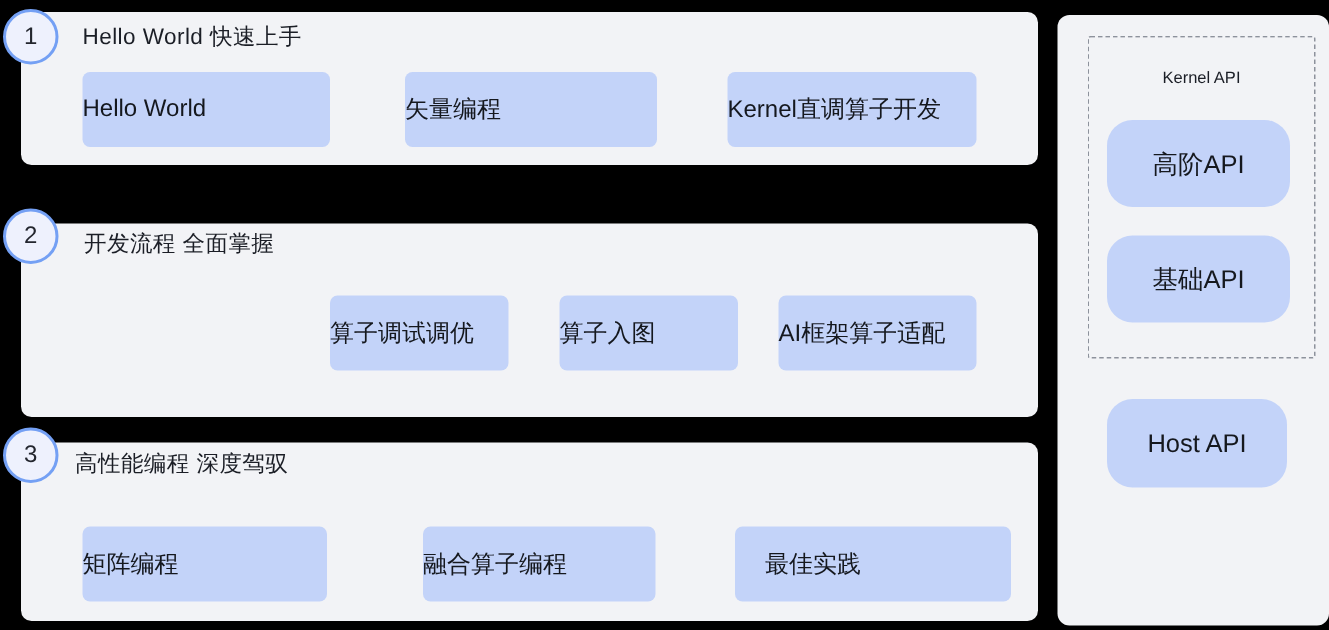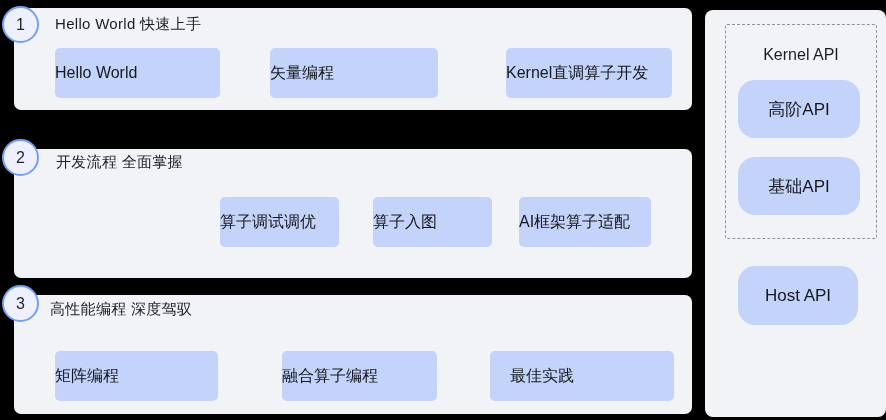--- a/index.html
+++ b/index.html
@@ -29,42 +29,42 @@
   .t2{left:56px;top:153px;text-align:center;}
   .t3{left:50px;top:300px;}
   .card{
     position:absolute;height:50px;background:#c3d3f9;border-radius:5px;
     display:flex;align-items:center;justify-content:flex-start;
     font-size:16px;color:#15181e;white-space:nowrap;cursor:pointer;z-index:2;
   }
   
   .c11{left:55px;top:48px;width:165px;}
   .c12{left:270px;top:48px;width:168px;}
-  .c13{left:485px;top:48px;width:166px;margin-left:21px;}
+  .c13{left:485px;top:48px;width:166px;}
   
   .c21{left:66px;top:197px;width:122px;}
   .c22{left:220px;top:197px;width:119px;}
   .c23{left:373px;top:197px;width:119px;}
   .c24{left:519px;top:197px;width:132px;}
   
   .c31{left:55px;top:351px;width:163px;}
   .c32{left:282px;top:351px;width:155px;}
   .c33{left:490px;top:351px;width:164px;padding-left:20px;}
   
   .side{
     position:absolute;left:705px;top:10px;width:181px;height:407px;
     background:#f2f3f6;border-radius:8px;
   }
   .dashed-group{
     position:absolute;left:20px;top:14px;width:150px;height:213px;
     border:1.5px dashed #8d929c;border-radius:2px;
   }
   .group-title{
     position:absolute;left:0;top:21px;width:100%;text-align:center;
-    font-size:16px;color:#1b1e26;
+    font-size:11px;color:#1b1e26;
   }
   .api-card{
     position:absolute;background:#c3d3f9;border-radius:17px;
     display:flex;align-items:center;justify-content:center;
     font-size:17px;color:#15181e;white-space:nowrap;cursor:pointer;
   }
   .a1{left:12px;top:55px;width:122px;height:58px;}   
   .a2{left:12px;top:132px;width:122px;height:58px;}  
   .a3{left:33px;top:256px;width:120px;height:59px;}  
   .a4{left:33px;top:333px;width:120px;height:60px;}  

